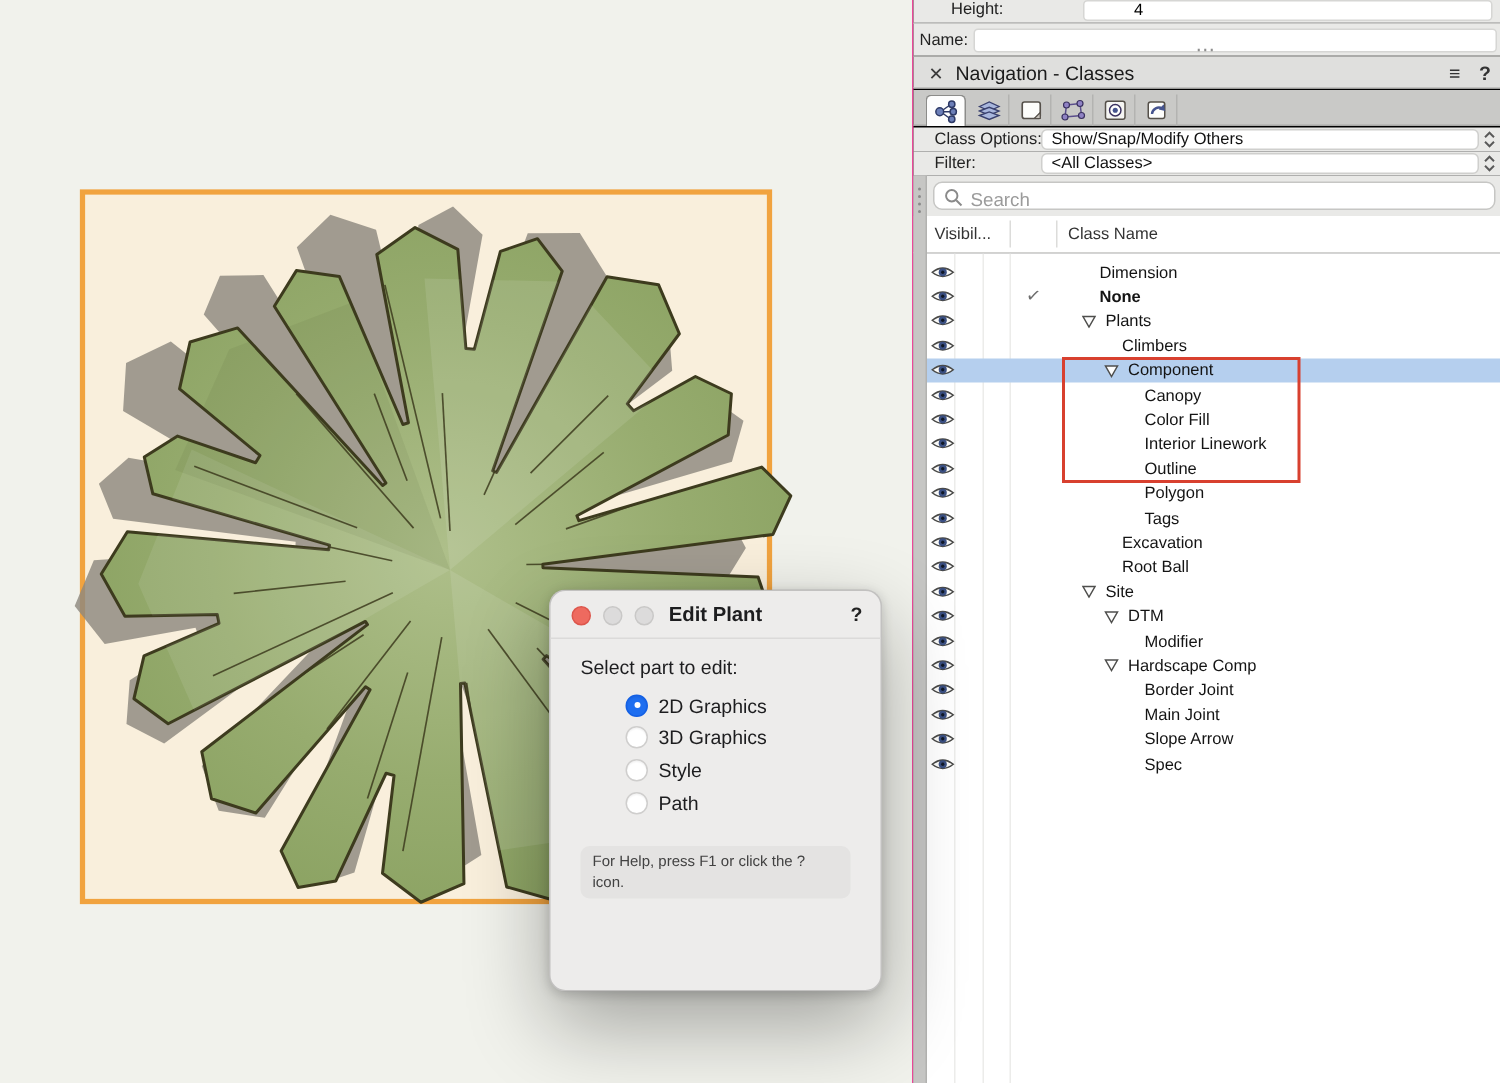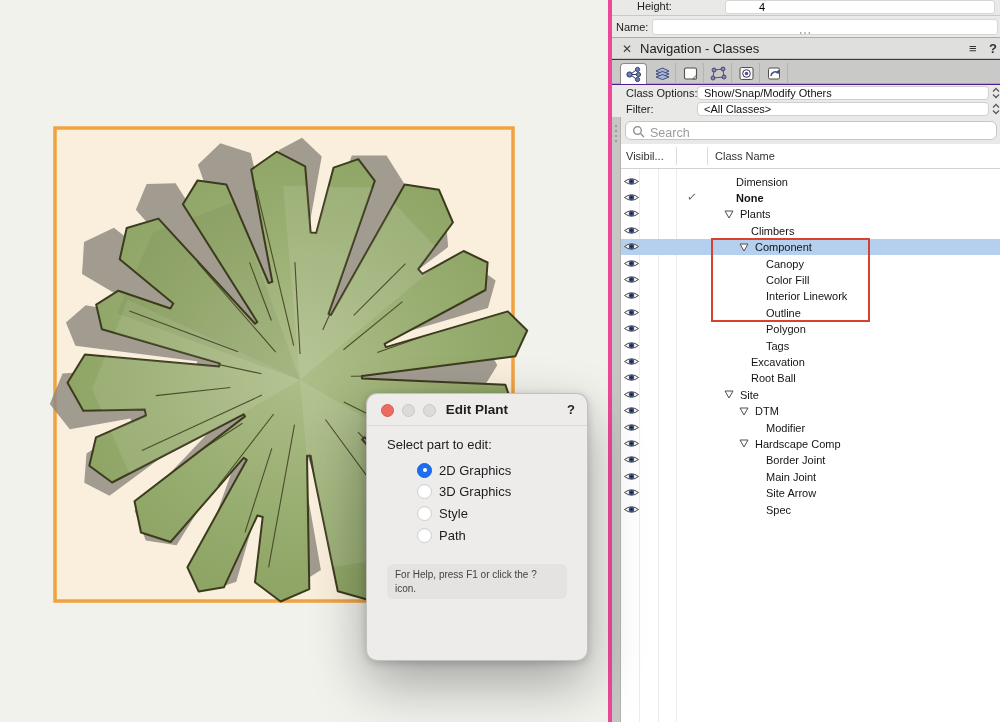--- a/index.html
+++ b/index.html
@@ -36,21 +36,21 @@
     background:#E4E3E2; border-radius:6px; padding:4px 8px; font-size:10px; color:#424242; line-height:1.35; }
   .dlg-buttons { position:absolute; left:0; right:0; top:222px; height:24px; }
   .btn { position:absolute; width:75px; height:23px; border-radius:6.5px; font-size:13px;
     font-family:"Liberation Sans", sans-serif; cursor:default; }
   .btn-cancel { left:35px; background:#FFFFFF; border:1px solid #D2D1D0;
     box-shadow:0 .5px 1.5px rgba(0,0,0,.12); color:#1d1d1f; }
   .btn-ok { left:123px; background:linear-gradient(#4A86F7,#2F6EF0); border:1px solid #2A66E4; color:#fff; }
 
   
   #panel { position:absolute; left:608px; top:0; width:392px; height:722px;
-    background:#4c1d95; border-left:4px solid #ec4899; }
+    background:#000000; border-left:1px solid #ec4899; }
   .oi-height { position:absolute; left:0; top:0; right:0; height:15px; background:#E9E9E7; }
   .oi-height .lbl { position:absolute; left:25px; top:0px; font-size:11px; color:#222; }
   .oi-height input { position:absolute; left:113px; right:5px; top:0px; height:14px;
     border:1px solid #D6D6D4; border-radius:3px; background:#fff; font-size:11px; padding-left:33px;
     font-family:"Liberation Sans", sans-serif; }
   .oi-name { position:absolute; left:0; top:15px; right:0; height:22px; background:#E9E9E7;
     border-top:1px solid #C9C9C7; }
   .oi-name .lbl { position:absolute; left:4px; top:5px; font-size:11px; color:#222; }
   .oi-name input { position:absolute; left:40px; right:2px; top:2.5px; height:16px;
     border:1px solid #D6D6D4; border-radius:3px; background:#fff; font-size:11px; padding-left:4px;
@@ -474,21 +474,21 @@
             <circle cx="8.5" cy="5.5" r="1.1" fill="#101826"></circle>
           </svg>
           <span class="rlabel" style="left:145px">Main Joint</span>
         </div>
         <div class="row" style="top: 315.6px;">
           <svg class="eye" width="17" height="11">
       <path d="M1.5,5.5 Q8.5,0 15.5,5.5 Q8.5,11 1.5,5.5 Z" fill="#FAFAF8" stroke="#4A4A48" stroke-width="1"></path>
       <circle cx="8.5" cy="5.5" r="2.7" fill="#3A4F82"></circle>
             <circle cx="8.5" cy="5.5" r="1.1" fill="#101826"></circle>
           </svg>
-          <span class="rlabel" style="left:145px">Site Arrow</span>
+          <span class="rlabel" style="left:145px">Slope Arrow</span>
         </div>
         <div class="row" style="top: 332px;">
           <svg class="eye" width="17" height="11">
       <path d="M1.5,5.5 Q8.5,0 15.5,5.5 Q8.5,11 1.5,5.5 Z" fill="#FAFAF8" stroke="#4A4A48" stroke-width="1"></path>
       <circle cx="8.5" cy="5.5" r="2.7" fill="#3A4F82"></circle>
             <circle cx="8.5" cy="5.5" r="1.1" fill="#101826"></circle>
           </svg>
           <span class="rlabel" style="left:145px">Spec</span>
         </div>
       </div>

